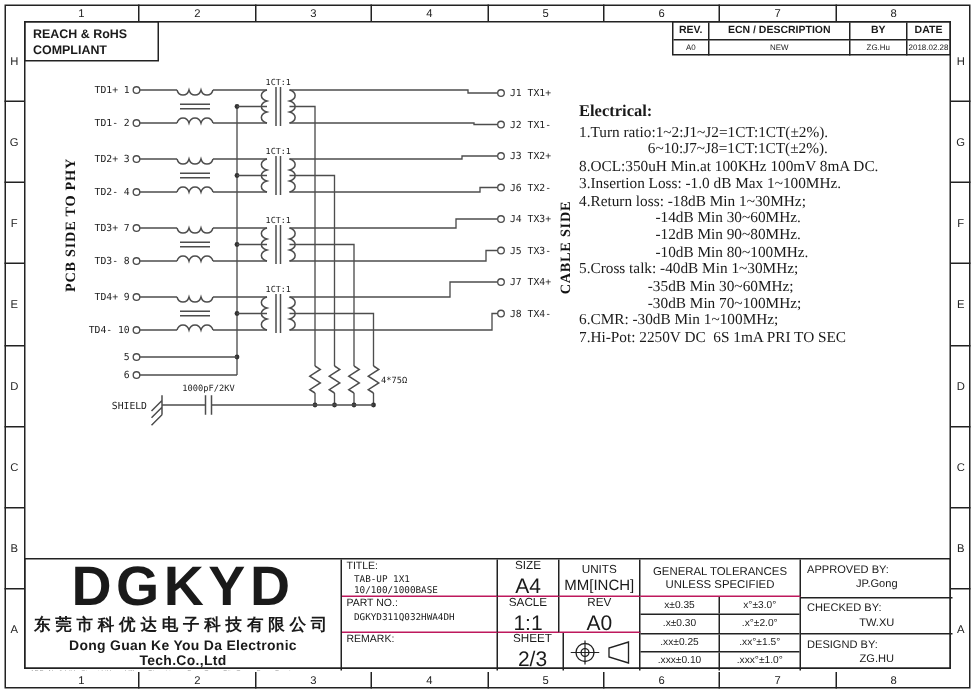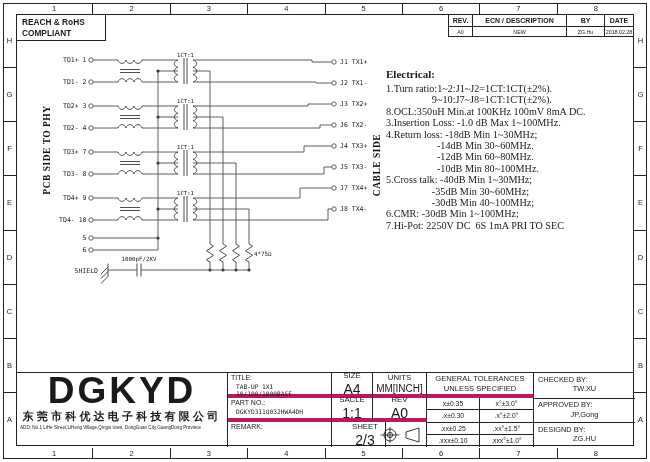--- a/index.html
+++ b/index.html
@@ -44,21 +44,21 @@
   .sside{font:600 9.5px "Liberation Serif",serif;fill:#111;letter-spacing:0.5px;}
   .sratio{font:5.6px "DejaVu Sans Mono",monospace;fill:#222;}
 
   
   .elec{left:386px;top:68px;width:256px;font-family:"Liberation Serif",serif;}
   .elec-h{font-size:11px;font-weight:bold;margin-bottom:3px;}
   .eline{white-space:pre;font-size:10.2px;line-height:11.4px;}
 
   
   .tblock{left:16px;top:372px;width:618px;height:74px;border:1.2px solid #222;}
-  .cell{position:absolute;box-sizing:border-box;border-right:1px solid #222;border-bottom:4px solid #be185d;}
+  .cell{position:absolute;box-sizing:border-box;border-right:1px solid #222;border-bottom:1px solid #be185d;}
   .lbl{font-size:7px;padding:1px 0 0 3px;}
   .val-mono{font:6.2px "DejaVu Sans Mono",monospace;padding:2px 0 0 8px;}
   .cent{display:flex;flex-direction:column;align-items:center;justify-content:center;text-align:center;}
   .klbl{font-size:7.8px;} .kval{font-size:14px;margin-top:1px;}
   .tol-head{font-size:7.6px;line-height:9.5px;}
   .tol-row{display:flex;height:12.25px;border-bottom:1px solid #222;font-size:6.8px;box-sizing:border-box;}
   .tol-row:last-child{border-bottom:none;}
   .tol-a{width:53px;border-right:1px solid #222;display:flex;align-items:center;justify-content:center;box-sizing:border-box;}
   .tol-b{flex:1;display:flex;align-items:center;justify-content:center;}
   .signoff{height:24.66px;box-sizing:border-box;font-size:7.4px;}
@@ -298,40 +298,41 @@
       <text class="st" x="298" y="142.3">J7 TX4+</text>
       <text class="st" x="298" y="163.3">J8 TX4-</text>
     </g>
   </svg>
 
   <div class="abs elec">
     <div class="elec-h">Electrical:</div>
     <div>
 
     <div class="eline">1.Turn ratio:1~2:J1~J2=1CT:1CT(±2%).</div>
-        <div class="eline">                  9~10:J7~J8=1CT:1CT(±2%).</div>
+        <div class="eline">                  6~10:J7~J8=1CT:1CT(±2%).</div>
         <div class="eline">8.OCL:350uH Min.at 100KHz 100mV 8mA DC.</div>
         <div class="eline">3.Insertion Loss: -1.0 dB Max 1~100MHz.</div>
         <div class="eline">4.Return loss: -18dB Min 1~30MHz;</div>
         <div class="eline">                    -14dB Min 30~60MHz.</div>
-        <div class="eline">                    -12dB Min 60~80MHz.</div>
+        <div class="eline">                    -12dB Min 90~80MHz.</div>
         <div class="eline">                    -10dB Min 80~100MHz.</div>
         <div class="eline">5.Cross talk: -40dB Min 1~30MHz;</div>
         <div class="eline">                  -35dB Min 30~60MHz;</div>
-        <div class="eline">                  -30dB Min 40~100MHz;</div>
+        <div class="eline">                  -30dB Min 70~100MHz;</div>
         <div class="eline">6.CMR: -30dB Min 1~100MHz;</div>
         <div class="eline">7.Hi-Pot: 2250V DC  6S 1mA PRI TO SEC</div>
       </div>
   </div>
 
   <div class="abs tblock">
 
     <div class="logo-cell">
       <div class="logo-big">DGKYD</div>
       <div class="cn">东莞市科优达电子科技有限公司</div>
+      <div class="en">Dong Guan Ke You Da Electronic Tech.Co.,Ltd</div>
       <div class="addr">
         <div>ADD: No.1 LiHe Street,LiHeng Village,Qingxi town, DongGuan City,GuangDong Province</div>
 
       </div>
     </div>
 
     <div class="cell" style="left:211px;top:0;width:104px;height:25px;">
       <div class="lbl">TITLE:</div>
       <div class="val-mono">TAB-UP 1X1 10/100/1000BASE</div>
     </div>
@@ -344,21 +345,21 @@
     </div>
 
     <div class="cell cent" style="left:315px;top:0;width:41px;height:25px;">
       <div class="klbl">SIZE</div>
       <div class="kval">A4</div>
     </div>
     <div class="cell cent" style="left:315px;top:25px;width:41px;height:24px;">
       <div class="klbl">SACLE</div>
       <div class="kval">1:1</div>
     </div>
-    <div class="cell cent" style="left:328px;top:49px;width:41px;height:25px;border-bottom:none;">
+    <div class="cell cent" style="left:318px;top:49px;width:41px;height:25px;border-bottom:none;justify-content:flex-end;">
       <div class="klbl">SHEET</div>
       <div class="kval">2/3</div>
     </div>
 
     <div class="cell cent" style="left:356px;top:0;width:54px;height:25px;align-items:center;">
       <div class="klbl">UNITS</div>
       <div class="kval" style="font-size:10px;">MM[INCH]</div>
     </div>
     <div class="cell cent" style="left:356px;top:25px;width:54px;height:24px;">
       <div class="klbl">REV</div>
@@ -396,27 +397,27 @@
 
         <div class="tol-row">
           <div class="tol-a">.xxx±0.10</div>
           <div class="tol-b">.xxx°±1.0°</div>
         </div>
       </div>
 
     <div class="cell" style="left:517px;top:0;width:101px;height:74px;border-right:none;border-bottom:none;">
 
         <div class="signoff">
+          <div class="s-lbl">APPROVED BY:</div>
+          <div class="s-name">JP.Gong</div>
+        </div>
+
+        <div class="signoff">
           <div class="s-lbl">CHECKED BY:</div>
           <div class="s-name">TW.XU</div>
-        </div>
-
-        <div class="signoff">
-          <div class="s-lbl">APPROVED BY:</div>
-          <div class="s-name">JP.Gong</div>
         </div>
 
         <div class="signoff">
           <div class="s-lbl">DESIGND BY:</div>
           <div class="s-name">ZG.HU</div>
         </div>
       </div>
 
   </div>
 </div>

